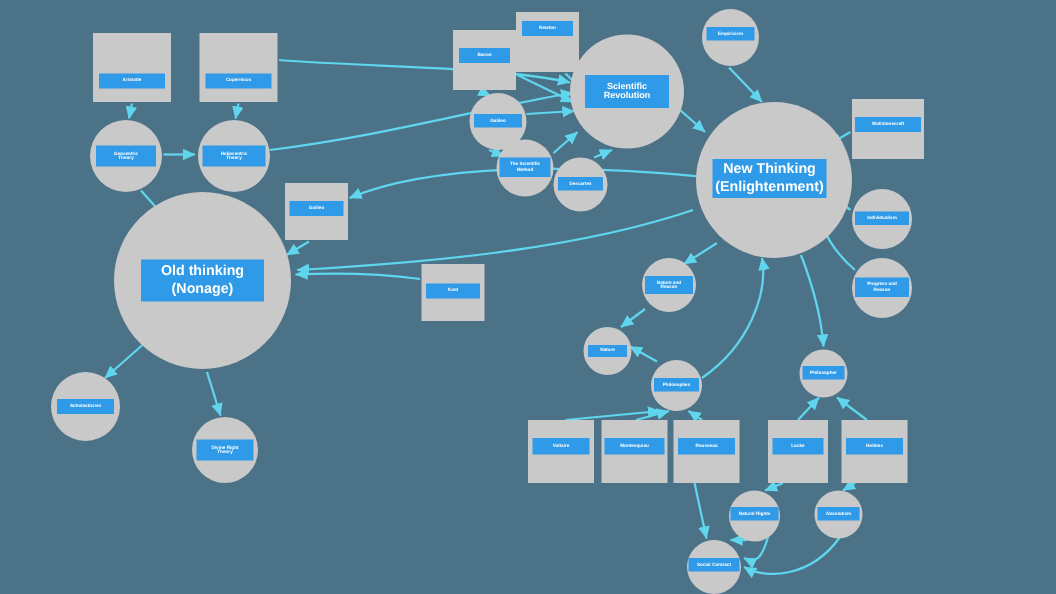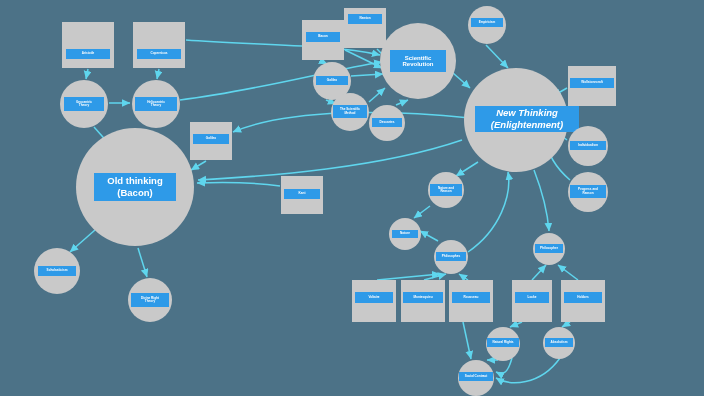--- a/index.html
+++ b/index.html
@@ -93,21 +93,21 @@
       <div class="node xs shape-circle" style="left: 60px; top: 80px; width: 48px; height: 48px; background: rgb(201, 201, 201); position: absolute;">
         <div class="chip" style="width: 40px; height: 14px; position: absolute; left: 4px; top: 17px; background: rgb(46, 154, 232); color: rgb(255, 255, 255);">Geocentric
 Theory</div>
       </div>
       <div class="node xs shape-circle" style="left: 132px; top: 80px; width: 48px; height: 48px; background: rgb(201, 201, 201); position: absolute;">
         <div class="chip" style="width: 42px; height: 14px; position: absolute; left: 3px; top: 17px; background: rgb(46, 154, 232); color: rgb(255, 255, 255);">Heliocentric
 Theory</div>
       </div>
       <div class="node big shape-circle" style="left: 76px; top: 128px; width: 118px; height: 118px; background: rgb(201, 201, 201); position: absolute;">
         <div class="chip" style="width: 82px; height: 28px; position: absolute; left: 18px; top: 45px; background: rgb(46, 154, 232); color: rgb(255, 255, 255);">Old thinking
-(Bacon)</div>
+(Nonage)</div>
       </div>
       <div class="node xs shape-circle" style="left: 34px; top: 248px; width: 46px; height: 46px; background: rgb(201, 201, 201); position: absolute;">
         <div class="chip" style="width: 38px; height: 10px; position: absolute; left: 4px; top: 18px; background: rgb(46, 154, 232); color: rgb(255, 255, 255);">Scholasticism</div>
       </div>
       <div class="node xs shape-circle" style="left: 128px; top: 278px; width: 44px; height: 44px; background: rgb(201, 201, 201); position: absolute;">
         <div class="chip" style="width: 38px; height: 14px; position: absolute; left: 3px; top: 15px; background: rgb(46, 154, 232); color: rgb(255, 255, 255);">Divine Right
 Theory</div>
       </div>
       <div class="node xs shape-rect" style="left: 190px; top: 122px; width: 42px; height: 38px; background: rgb(201, 201, 201); position: absolute;">
         <div class="chip" style="width: 36px; height: 10px; position: absolute; left: 3px; top: 12px; background: rgb(46, 154, 232); color: rgb(255, 255, 255);">Galileo</div>
@@ -129,21 +129,21 @@
 Method</div>
       </div>
       <div class="node xs shape-circle" style="left: 369px; top: 105px; width: 36px; height: 36px; background: rgb(201, 201, 201); position: absolute;">
         <div class="chip" style="width: 30px; height: 9px; position: absolute; left: 3px; top: 13px; background: rgb(46, 154, 232); color: rgb(255, 255, 255);">Descartes</div>
       </div>
       <div class="node med shape-circle" style="left: 380px; top: 23px; width: 76px; height: 76px; background: rgb(201, 201, 201); position: absolute;">
         <div class="chip" style="width: 56px; height: 22px; position: absolute; left: 10px; top: 27px; background: rgb(46, 154, 232); color: rgb(255, 255, 255);">Scientific
 Revolution</div>
       </div>
       <div class="node big shape-circle" style="left: 464px; top: 68px; width: 104px; height: 104px; background: rgb(201, 201, 201); position: absolute;">
-        <div class="chip" style="width: 104px; height: 26px; position: absolute; left: 11px; top: 38px; background: rgb(46, 154, 232); color: rgb(255, 255, 255); font-style: italic;">New Thinking
+        <div class="chip" style="width: 76px; height: 26px; position: absolute; left: 11px; top: 38px; background: rgb(46, 154, 232); color: rgb(255, 255, 255);">New Thinking
 (Enlightenment)</div>
       </div>
       <div class="node xs shape-circle" style="left: 468px; top: 6px; width: 38px; height: 38px; background: rgb(201, 201, 201); position: absolute;">
         <div class="chip" style="width: 32px; height: 9px; position: absolute; left: 3px; top: 12px; background: rgb(46, 154, 232); color: rgb(255, 255, 255);">Empiricism</div>
       </div>
       <div class="node xs shape-rect" style="left: 568px; top: 66px; width: 48px; height: 40px; background: rgb(201, 201, 201); position: absolute;">
         <div class="chip" style="width: 44px; height: 10px; position: absolute; left: 2px; top: 12px; background: rgb(46, 154, 232); color: rgb(255, 255, 255);">Wollstonecraft</div>
       </div>
       <div class="node xs shape-circle" style="left: 568px; top: 126px; width: 40px; height: 40px; background: rgb(201, 201, 201); position: absolute;">
         <div class="chip" style="width: 36px; height: 9px; position: absolute; left: 2px; top: 15px; background: rgb(46, 154, 232); color: rgb(255, 255, 255);">Individualism</div>

